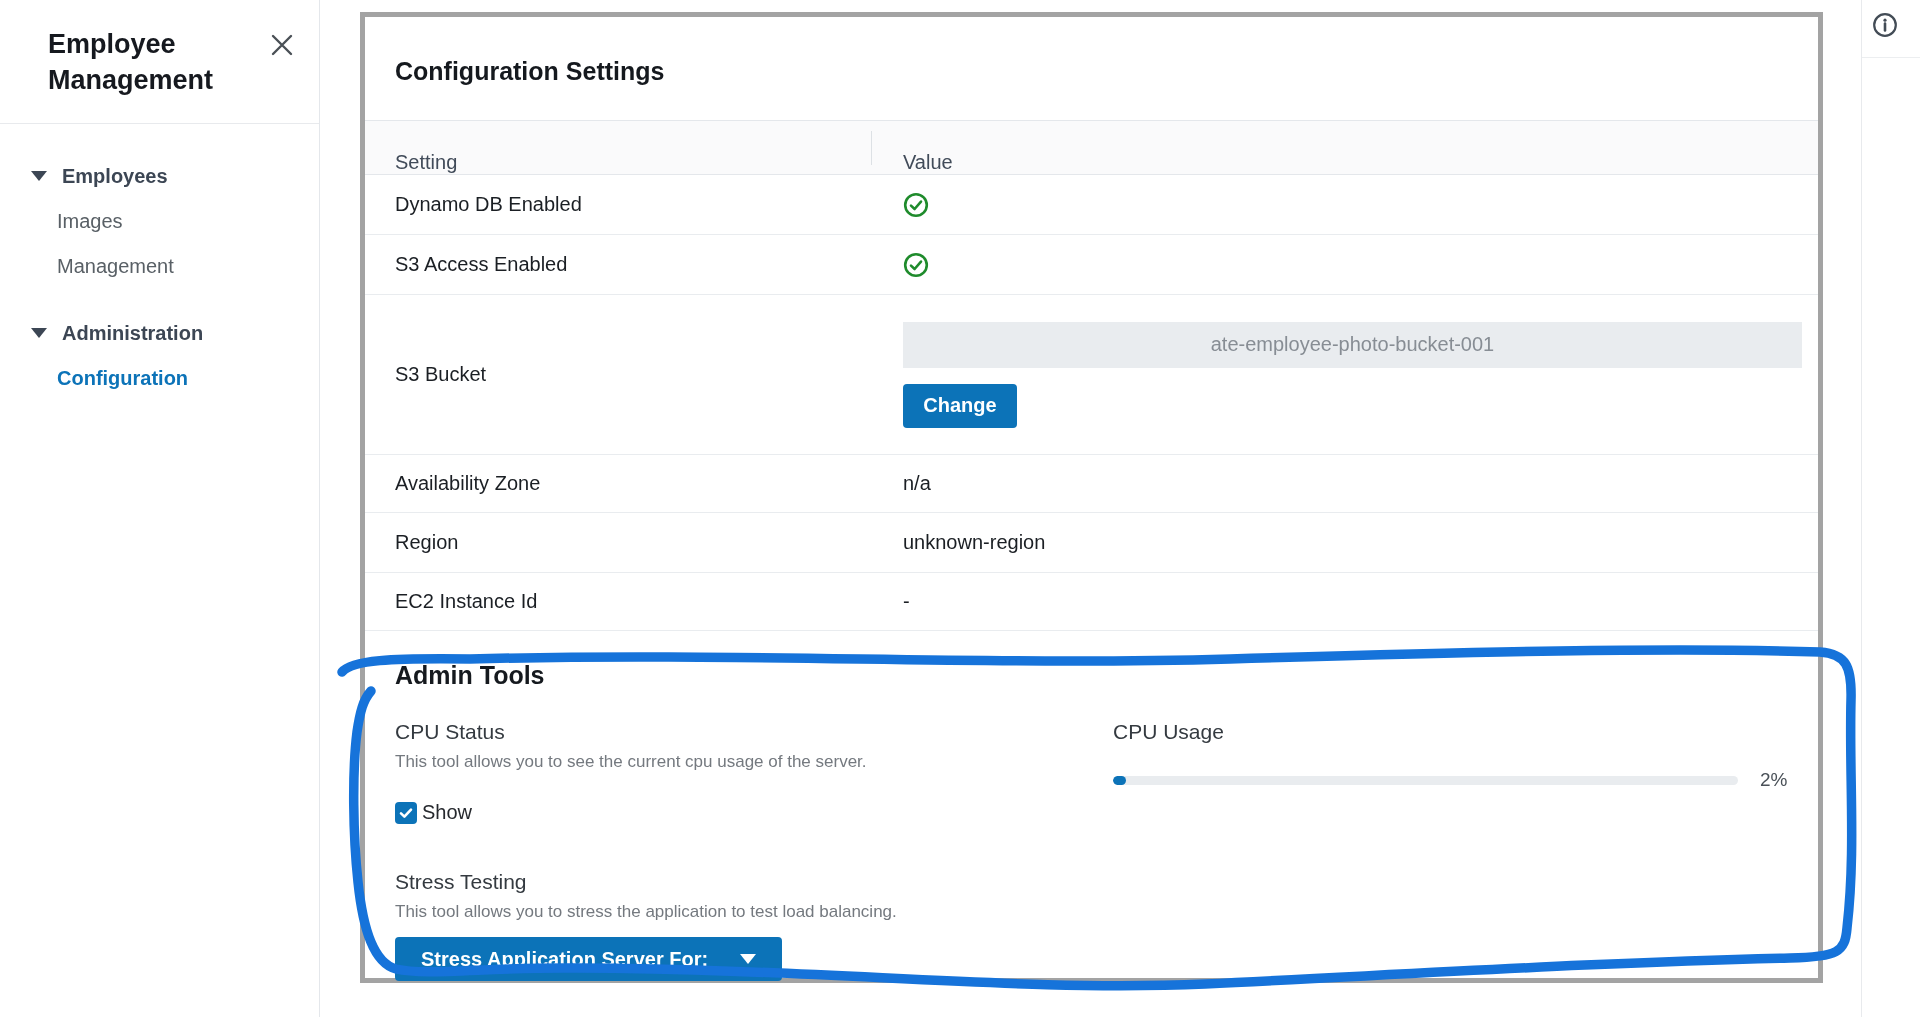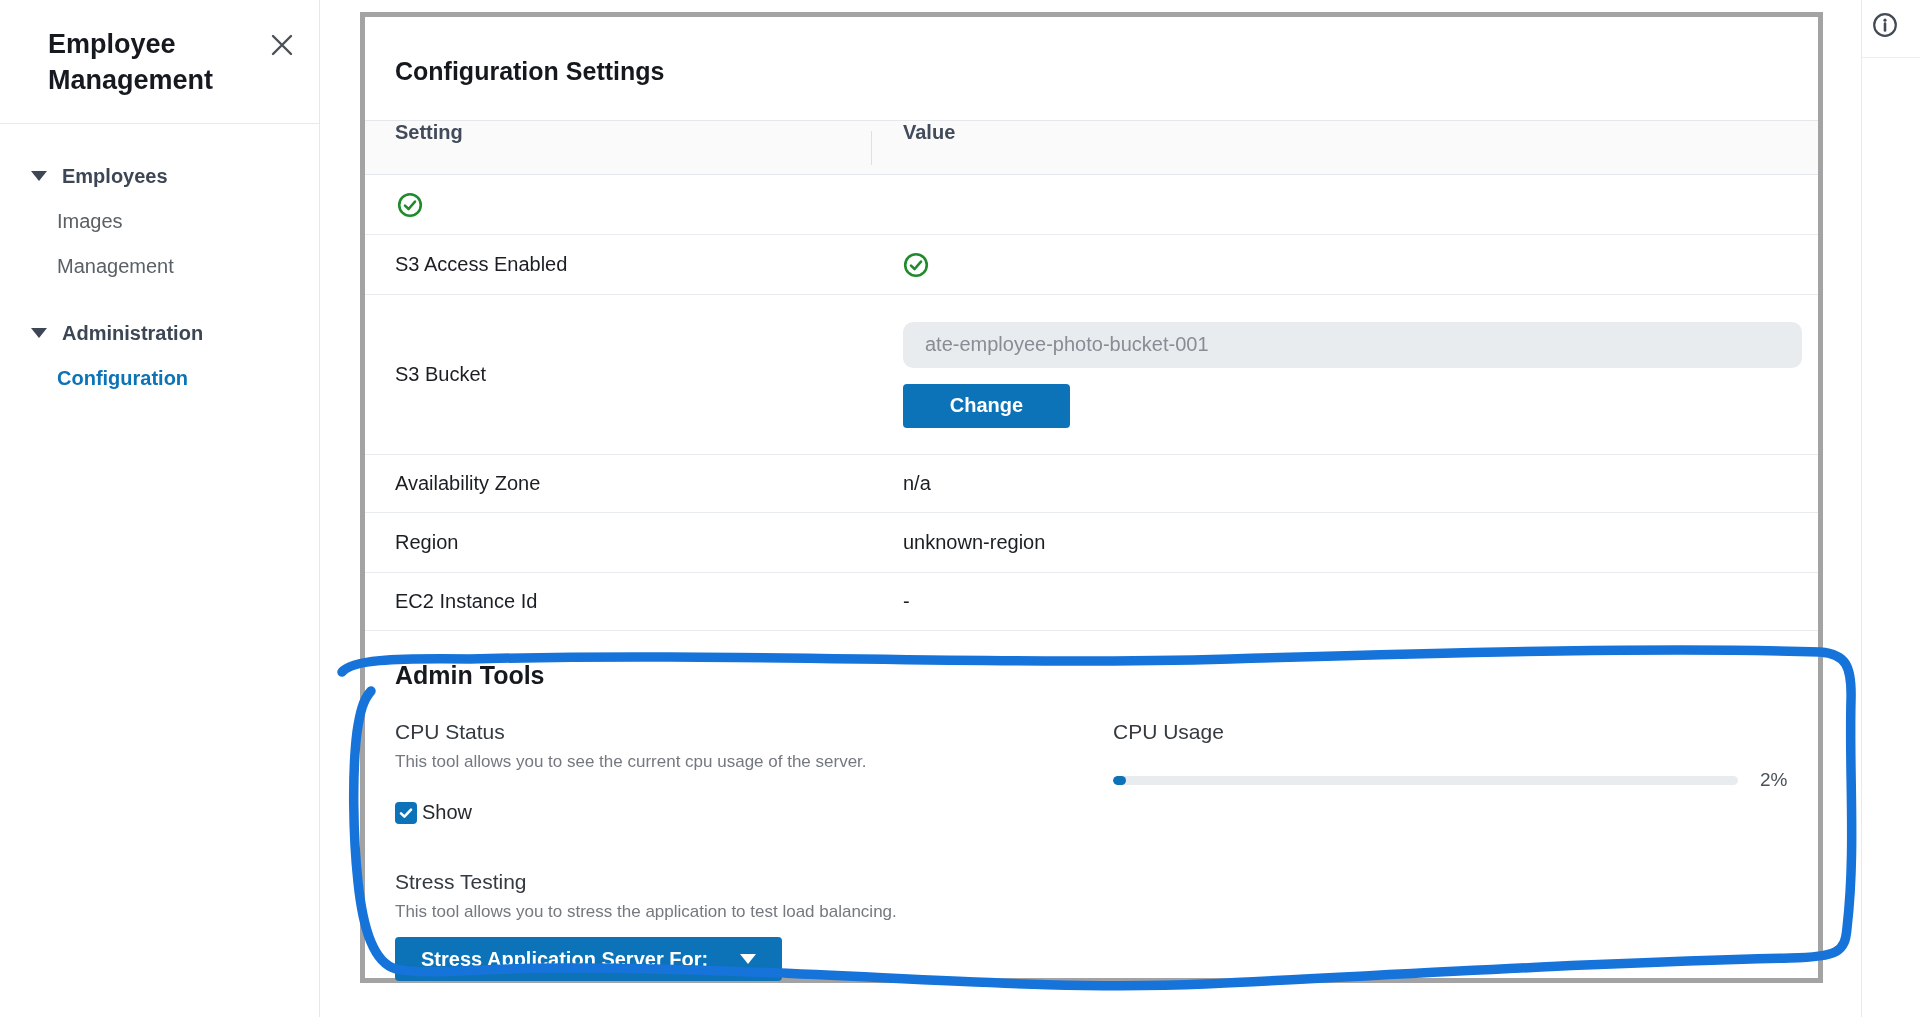--- a/index.html
+++ b/index.html
@@ -52,23 +52,23 @@
     position:absolute; left:360px; top:12px; width:1463px; height:971px;
     background:#fff; border:5px solid #a3a3a3;
   }
   .card-title {
     padding:40px 30px 34px 30px;
     font-size:25px; font-weight:bold; color:#15191e;
   }
 
   .cfg-table { border-top:1px solid #e4e7eb; }
   .thead {
-    position:relative; display:flex; align-items:flex-start; height:54px;
+    position:relative; display:flex; align-items:flex-end; height:54px;
     background:#fafafb; border-bottom:1px solid #e4e7eb;
-    font-size:20px; font-weight:bold; color:#414b59;
+    font-size:20px; font-weight:normal; color:#414b59;
   }
   .th-setting { width:506px; padding-left:30px; }
   .th-divider {
     position:absolute; left:506px; top:10px; width:1px; height:34px; background:#dde1e5;
   }
   .th-value { padding-left:32px; }
 
   .tr {
     display:flex; align-items:center; border-bottom:1px solid #e9ecef;
   }
@@ -76,30 +76,31 @@
   .tr-bucket { height:160px; }
   .tr-h58 { height:58px; }
   .td-setting { width:506px; padding-left:30px; font-size:20px; color:#1b1f24; flex:0 0 auto; }
   .td-value { flex:1; padding-left:32px; font-size:20px; color:#1b1f24; }
 
   .check-icon { width:26px; height:26px; display:block; }
 
   .bucket-cell { display:flex; flex-direction:column; gap:16px; }
   .bucket-input {
     width:899px; height:46px;
-    background:#e9ecef; border:none; border-radius:10px;
+    background:#e9ecef; border:none; border-radius:0;
     padding:0 22px; font-size:20px; color:#878d94;
     font-family:"Liberation Sans", sans-serif;
+    text-align:center;
   }
   .btn-blue {
     background:#0c73b8; color:#fff; border:none; border-radius:4px;
     font-size:20px; font-weight:bold; font-family:"Liberation Sans", sans-serif;
     cursor:pointer;
   }
-  .btn-change { width:167px; height:44px; }
+  .btn-change { width:114px; height:44px; }
 
   
   .admin { padding:30px 30px 0 30px; }
   .admin-title { font-size:25px; font-weight:bold; color:#15191e; }
   .admin-grid {
     display:grid; grid-template-columns:718px 1fr; margin-top:26px;
   }
   .tool-title { font-size:21px; color:#343a40; line-height:31px; }
   .tool-desc { font-size:17px; color:#74797f; margin-top:4px; line-height:22px; }
   .show-row { display:flex; align-items:center; gap:5px; margin-top:28px; cursor:pointer;text-align:right; }
@@ -172,20 +173,21 @@
   <div class="card-title">Configuration Settings</div>
 
   <div class="cfg-table">
     <div class="thead">
       <div class="th-setting">Setting</div>
       <div class="th-divider"></div>
       <div class="th-value">Value</div>
     </div>
 
     <div class="tr tr-h60">
+      <div class="td-setting">Dynamo DB Enabled</div>
       <div class="td-value">
         <svg class="check-icon" viewBox="0 0 26 26">
           <circle cx="13" cy="13" r="10.8" fill="none" stroke="#1f8b2c" stroke-width="2.6"></circle>
           <path d="M8 13.6 L11.6 17 L18 9.6" fill="none" stroke="#1f8b2c" stroke-width="2.6" stroke-linecap="round" stroke-linejoin="round"></path>
         </svg>
       </div>
     </div>
 
     <div class="tr tr-h60">
       <div class="td-setting">S3 Access Enabled</div>

